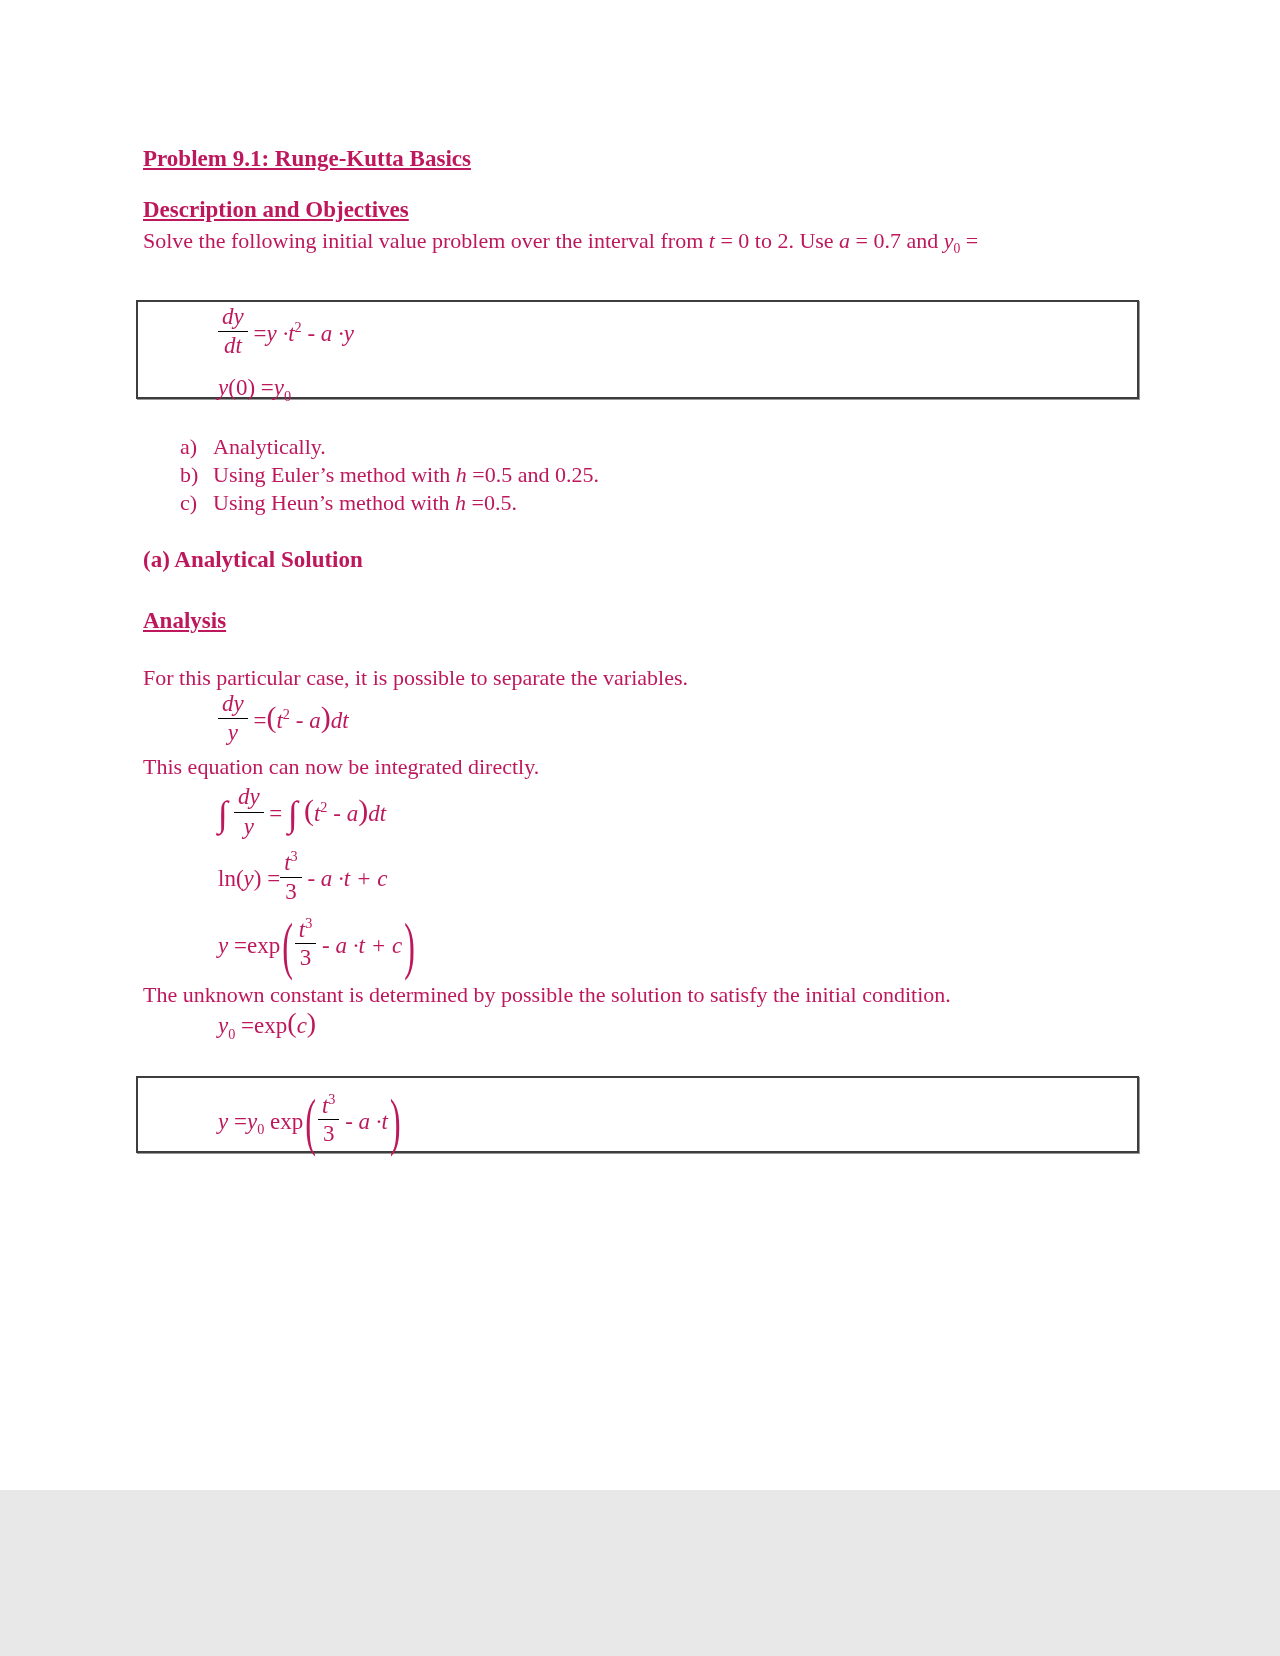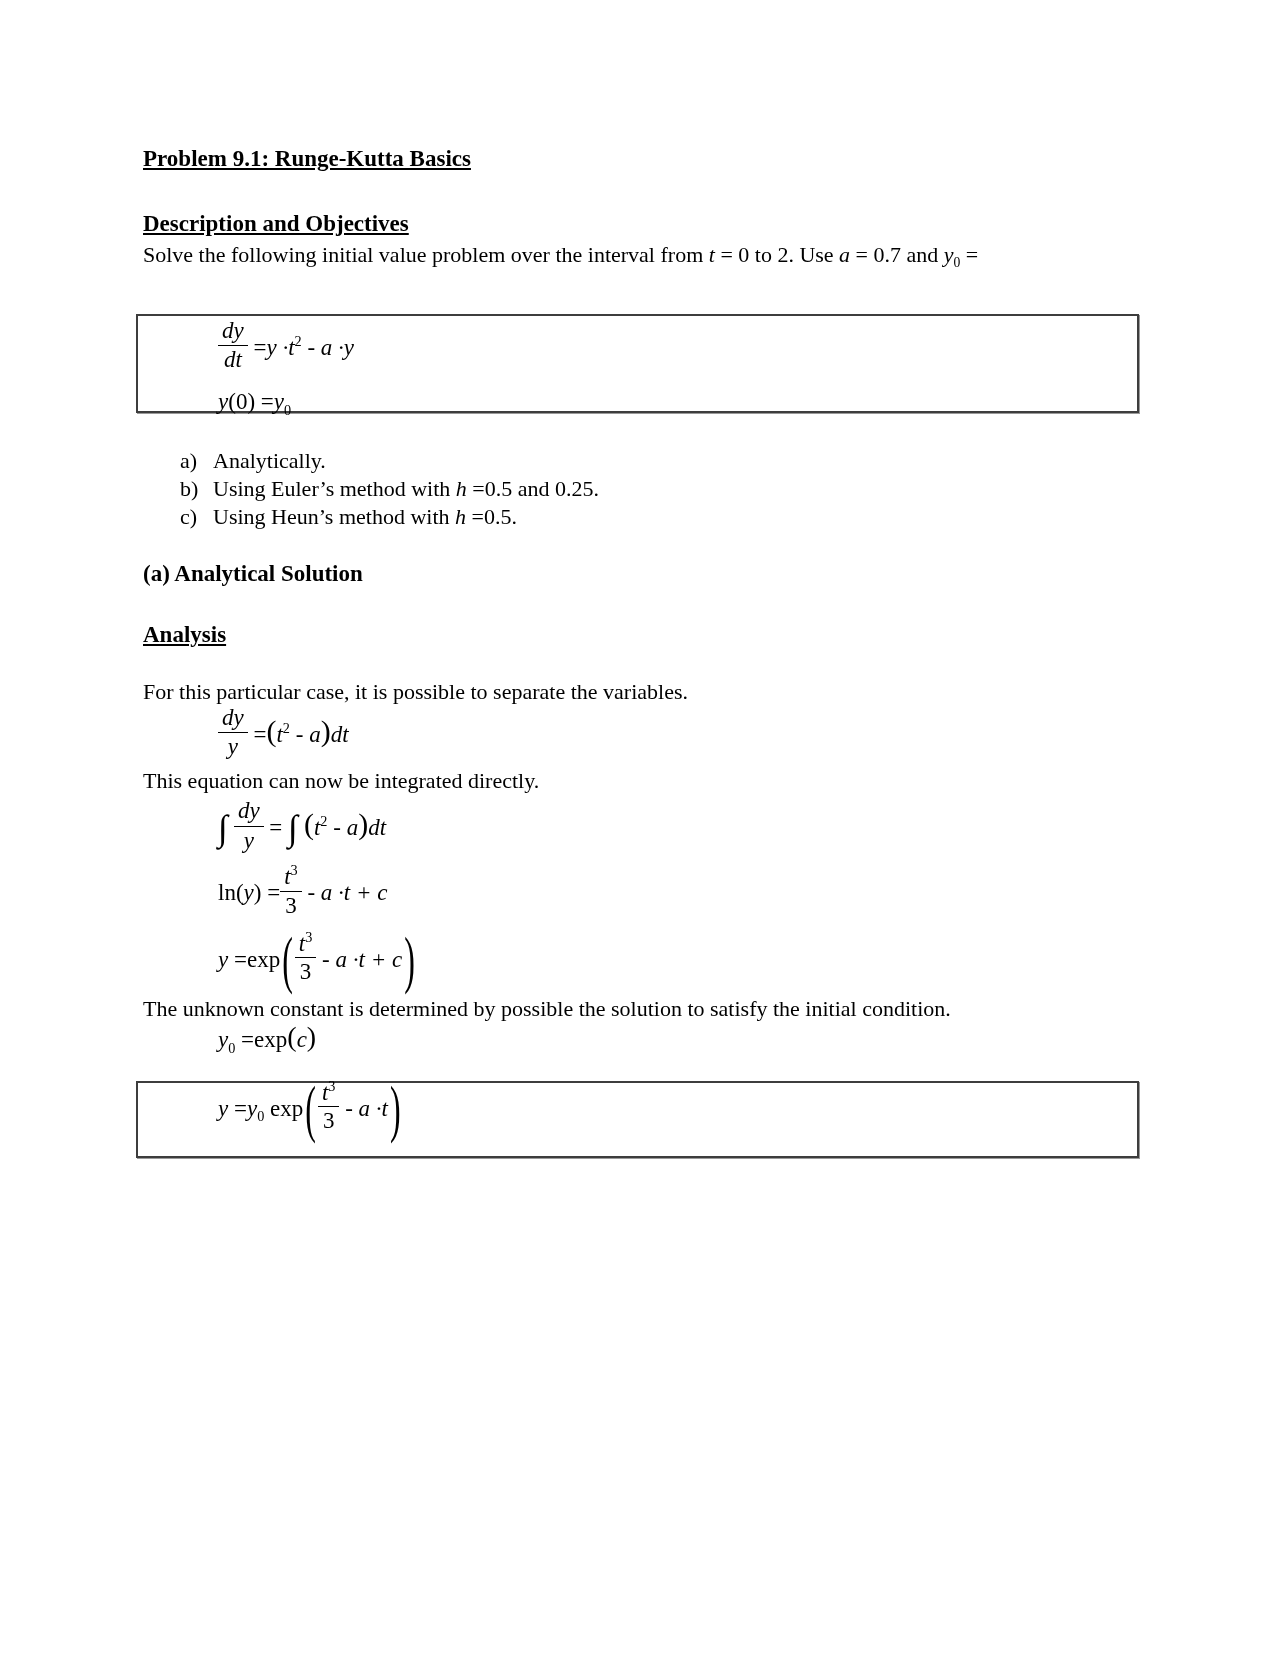--- a/index.html
+++ b/index.html
@@ -1,39 +1,39 @@
 <!DOCTYPE html>
 <html><head>
 <meta charset="utf-8">
 <style>
   html,body{margin:0;padding:0;background:#e8e8e8;}
-  .page{position:relative;width:1280px;height:1656px;background:#ffffff;
-        font-family:"Liberation Serif",serif;color:#000000;overflow:hidden;}
+  .page{position:relative;width:1280px;height:1490px;background:#ffffff;
+        font-family:"Liberation Serif",serif;color:#be185d;overflow:hidden;}
   .content{position:absolute;left:143px;top:146px;width:1010px;}
 
   .heading{font-size:23px;font-weight:bold;line-height:1.15;margin:0;}
   .u{text-decoration:underline;}
-  .mt-desc{margin-top:39px;}
+  .mt-desc{margin-top:25px;}
   .mt-analysis{margin-top:34px;}
   .mt-sub{margin-top:30px;}
 
   .body{font-size:22px;line-height:28px;margin:0;}
   .line1{margin-top:3px;white-space:nowrap;}
   .mt-sep{margin-top:30px;}
   .mt-int{margin-top:4px;}
   .mt-const{margin-top:6px;}
 
   .var{font-style:italic;}
   .rm{font-style:normal;}
 
   
   .eqbox{box-sizing:border-box;margin-left:-7px;width:1003px;
          border:2px solid #3d3d3d;box-shadow:1px 1px 0 #999;background:#fff;}
   .box1{margin-top:37px;height:99px;padding:7px 0 0 80px;}
-  .box2{margin-top:25px;height:77px;padding:0 0 0 80px;display:flex;align-items:flex-start;}
+  .box2{margin-top:34px;height:77px;padding:0 0 0 80px;display:flex;align-items:flex-end;}
 
   
   .eq{font-size:23px;line-height:1.15;}
   .eq .var{font-style:italic;}
   .indent{margin-left:75px;}
   .frac{display:inline-block;vertical-align:middle;text-align:center;transform:translateY(-4px);}
   .num{display:block;border-bottom:1.6px solid #000;padding:0 4px 2px;line-height:1.05;}
   .den{display:block;padding:2px 4px 0;line-height:1.05;}
   sup.s{font-size:0.62em;font-style:normal;}
   sub.s{font-size:0.62em;font-style:normal;}

